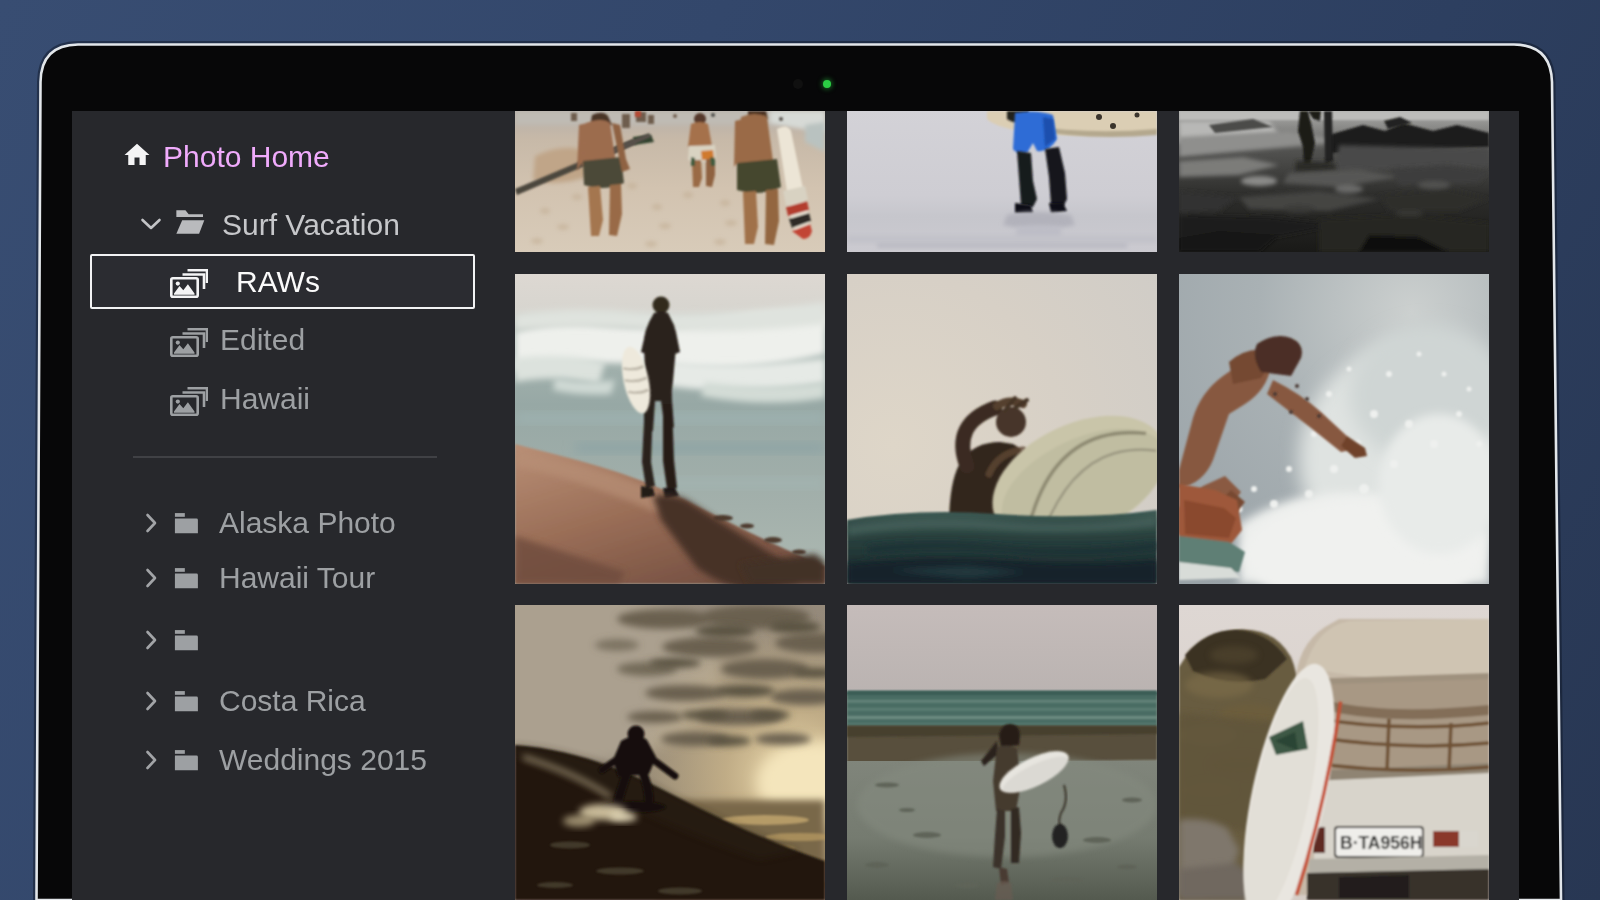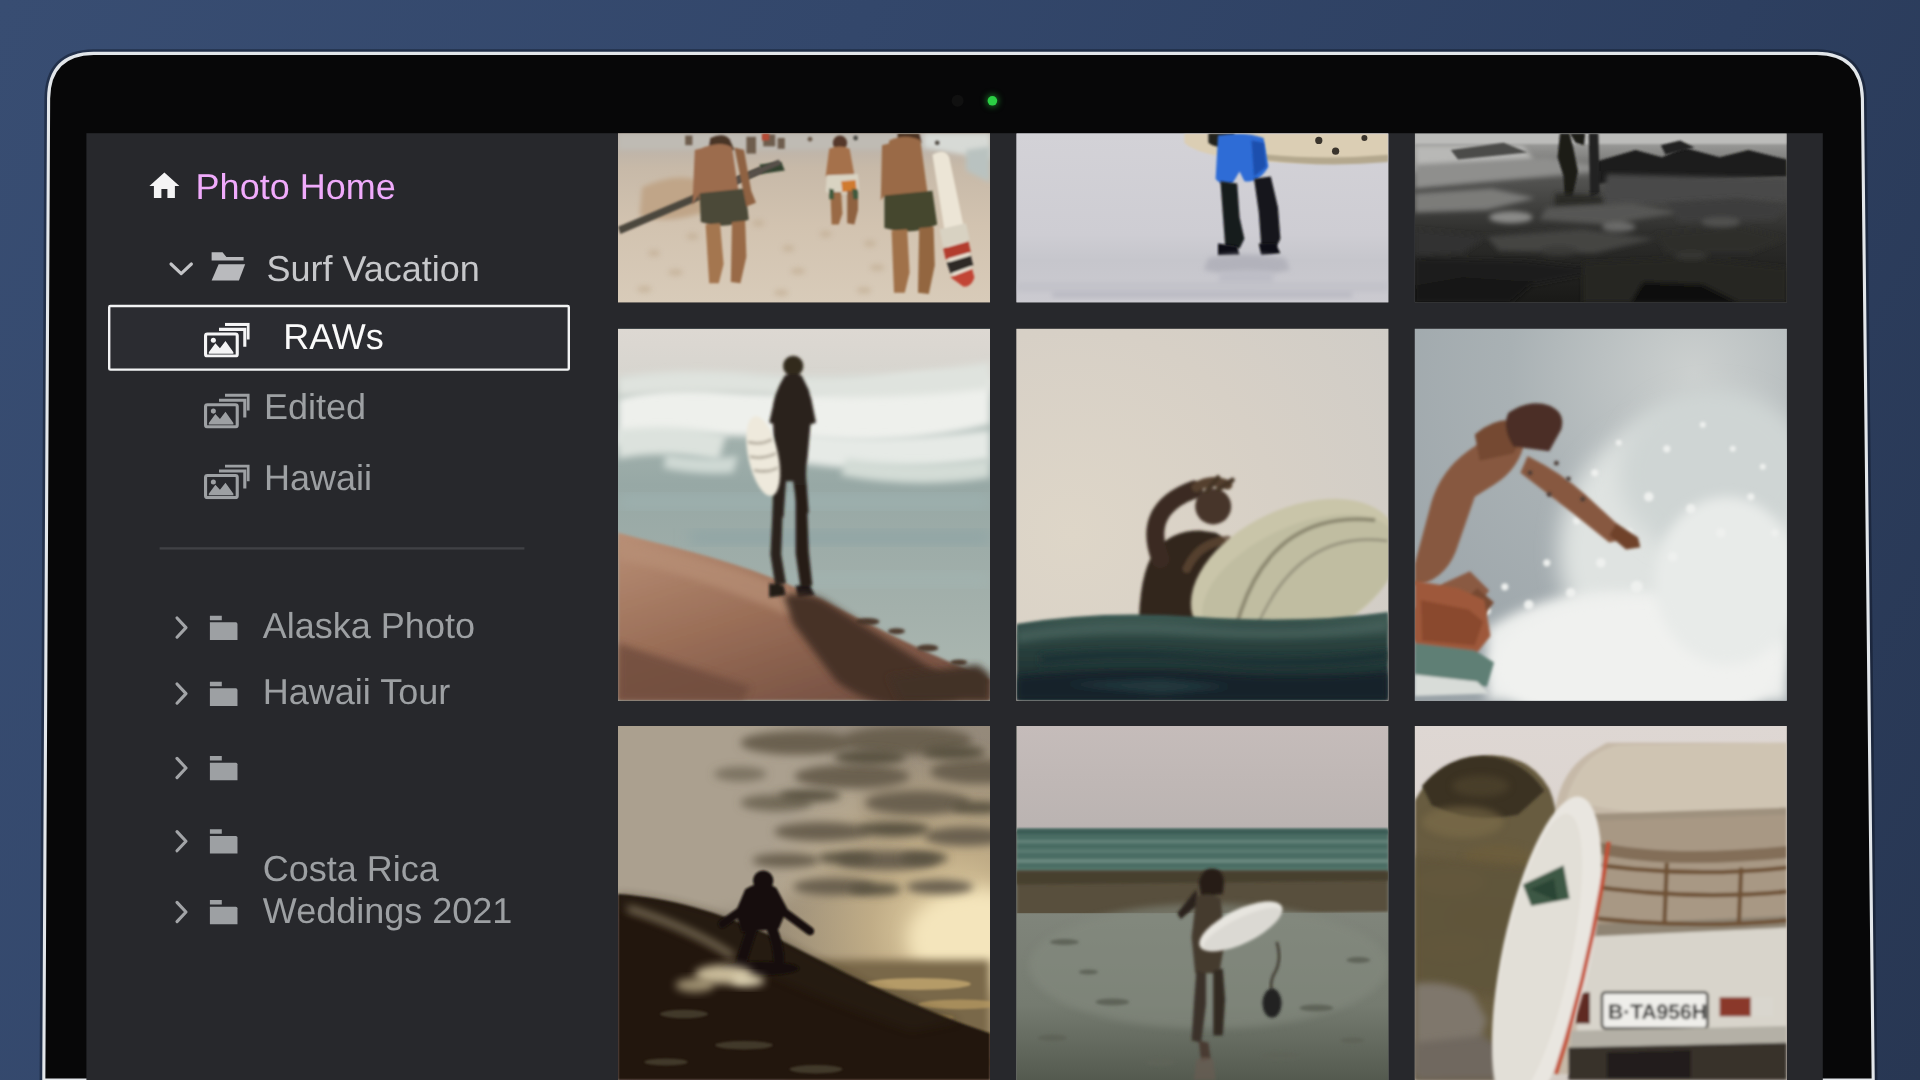--- a/index.html
+++ b/index.html
@@ -109,30 +109,30 @@
       <path d="M2.5,8.2 H21 a1.2 1.2 0 0 1 1.2,1.2 V20.8 H2.5 z"></path>
     </svg>
 
   <svg class="ic" style="left:70px;top:577px" width="18" height="26" viewBox="0 0 18 26" fill="none" stroke="#a2a4a7" stroke-width="2.6" stroke-linecap="round" stroke-linejoin="round">
       <path d="M5.5 5 L13 13 L5.5 21"></path>
     </svg>
   <svg class="ic" style="left:99px;top:576px" width="30" height="28" viewBox="0 0 24 24" fill="#9da0a3">
       <path d="M2.5,3.5 h8.5 v3.2 h-8.5 z"></path>
       <path d="M2.5,8.2 H21 a1.2 1.2 0 0 1 1.2,1.2 V20.8 H2.5 z"></path>
     </svg>
-  <div class="srow" style="left:147px;top:575px;margin-top:24px;">Costa Rica</div>
+  <div class="srow" style="left:147px;top:575px;">Costa Rica</div>
 
   <svg class="ic" style="left:70px;top:636px" width="18" height="26" viewBox="0 0 18 26" fill="none" stroke="#a2a4a7" stroke-width="2.6" stroke-linecap="round" stroke-linejoin="round">
       <path d="M5.5 5 L13 13 L5.5 21"></path>
     </svg>
   <svg class="ic" style="left:99px;top:635px" width="30" height="28" viewBox="0 0 24 24" fill="#9da0a3">
       <path d="M2.5,3.5 h8.5 v3.2 h-8.5 z"></path>
       <path d="M2.5,8.2 H21 a1.2 1.2 0 0 1 1.2,1.2 V20.8 H2.5 z"></path>
     </svg>
-  <div class="srow" style="left:147px;top:634px;">Weddings 2021</div>
+  <div class="srow" style="left:147px;top:634px;">Weddings 2015</div>
 
   <div class="ph" id="p1" style="left:443px;top:0;width:310px;height:141px;background:#cdbfae;">
   <svg width="310" height="141" viewBox="0 0 310 141">
     <defs>
       <linearGradient id="p1bg" x1="0" y1="0" x2="0" y2="1">
         <stop offset="0" stop-color="#b6afa9"></stop>
             <stop offset="0.2" stop-color="#c7b9a8"></stop>
         <stop offset="0.55" stop-color="#d2c3b0"></stop>
             <stop offset="1" stop-color="#d8cbb9"></stop>
       </linearGradient>

